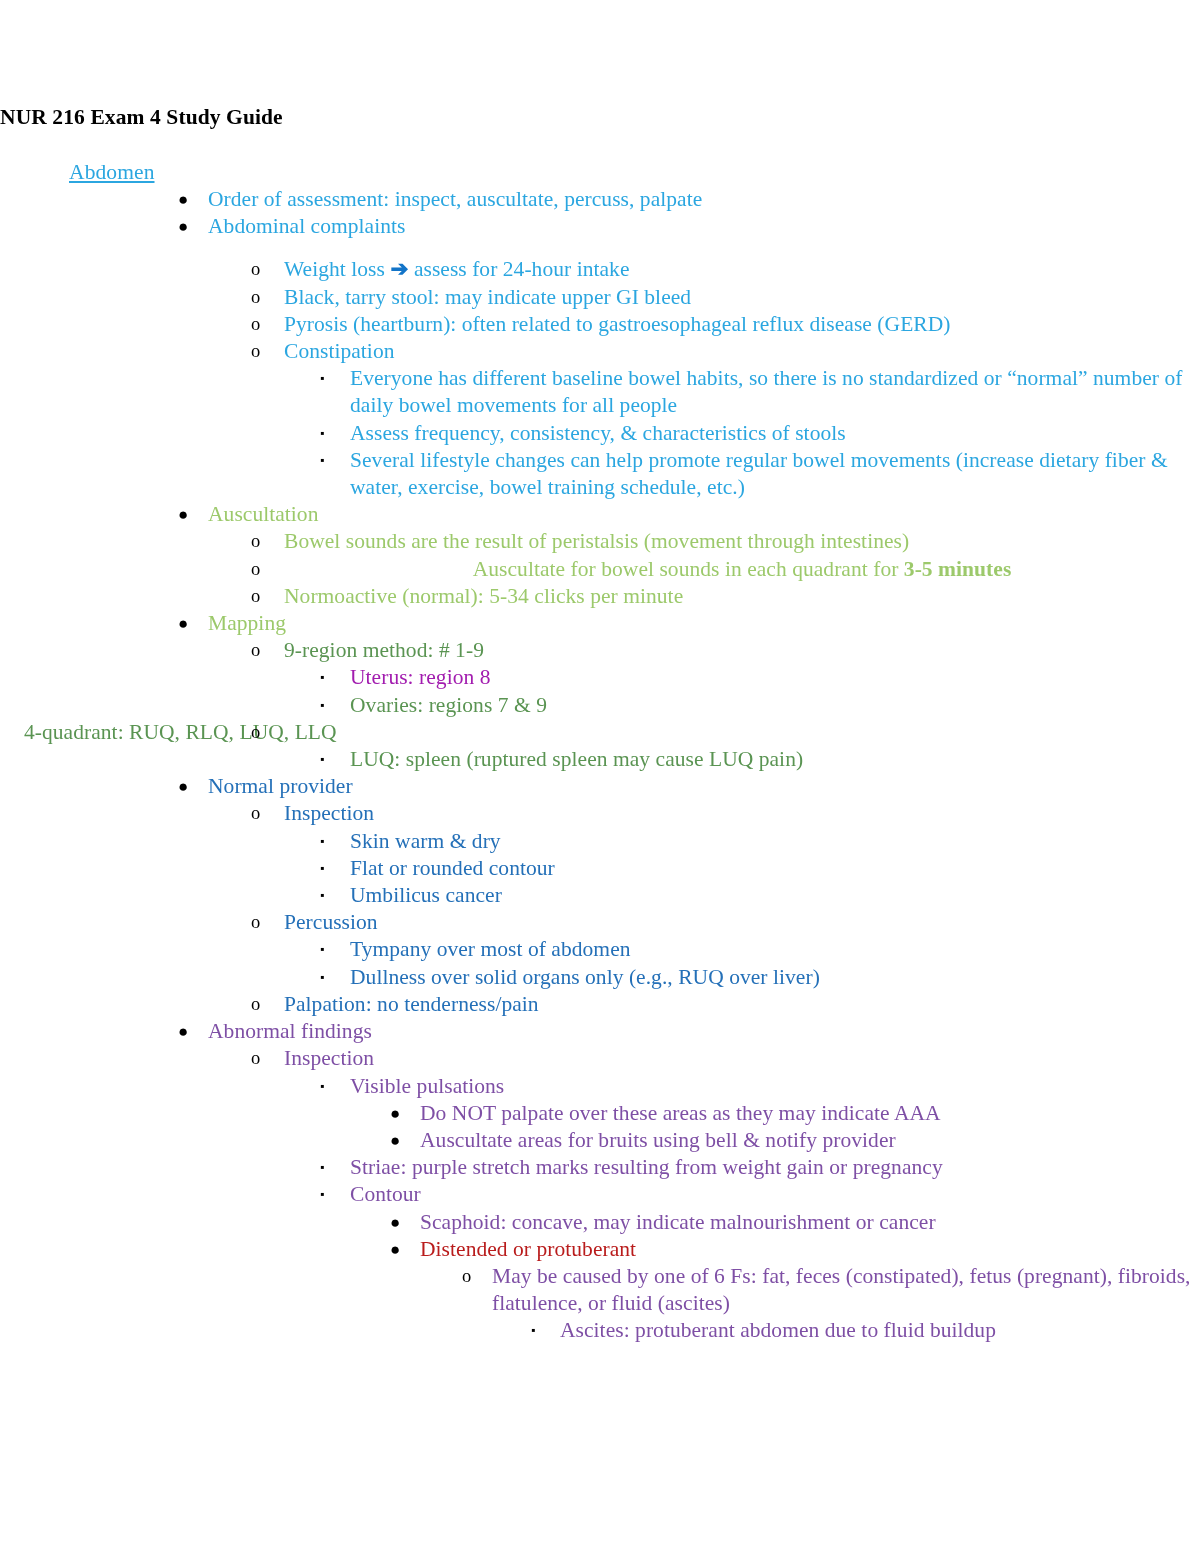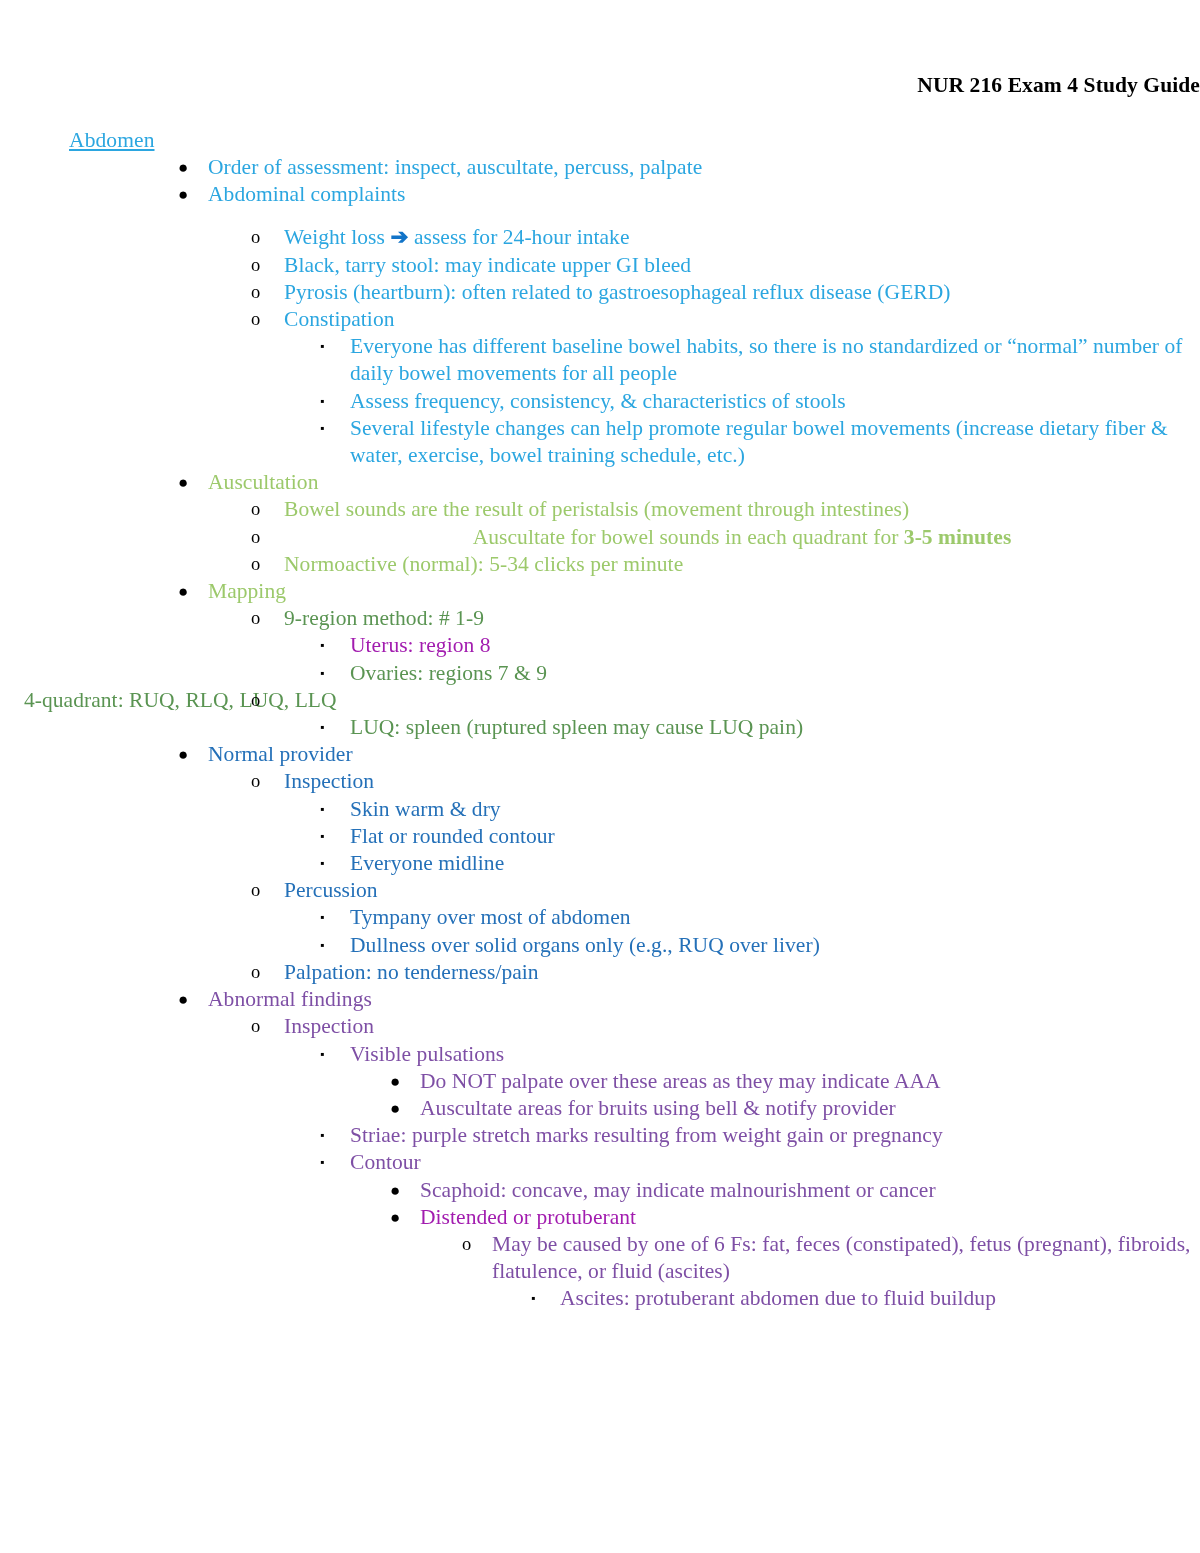--- a/index.html
+++ b/index.html
@@ -17,26 +17,26 @@
   .page {
     position: relative;
     width: 1200px;
     height: 1553px;
     box-sizing: border-box;
     padding: 0;
     overflow: hidden;
   }
 
   .doc-title {
-    text-align: right;
+    text-align: left;
     font-size: 21.5px;
     line-height: 27px;
     color: #000000;
     margin: 0;
-    padding-top: 72px;
+    padding-top: 104px;
     letter-spacing: 0.1px;
   }
 
   .section-heading {
     font-size: 21.5px;
     line-height: 27px;
     margin: 0;
     padding-left: 69px;
     padding-top: 28px;
     text-decoration: underline;
@@ -198,21 +198,21 @@
       <li class="row lv3">
         <span class="bullet sq">▪</span>
         <span class="txt" style="color: rgb(36, 112, 184);">Skin warm &amp; dry</span>
       </li>
       <li class="row lv3">
         <span class="bullet sq">▪</span>
         <span class="txt" style="color: rgb(36, 112, 184);">Flat or rounded contour</span>
       </li>
       <li class="row lv3">
         <span class="bullet sq">▪</span>
-        <span class="txt" style="color: rgb(36, 112, 184);">Everyone midline</span>
+        <span class="txt" style="color: rgb(36, 112, 184);">Umbilicus cancer</span>
       </li>
       <li class="row lv2">
         <span class="bullet">o</span>
         <span class="txt" style="color: rgb(36, 112, 184);">Percussion</span>
       </li>
       <li class="row lv3">
         <span class="bullet sq">▪</span>
         <span class="txt" style="color: rgb(36, 112, 184);">Tympany over most of abdomen</span>
       </li>
       <li class="row lv3">
@@ -250,21 +250,21 @@
       <li class="row lv3">
         <span class="bullet sq">▪</span>
         <span class="txt" style="color: rgb(126, 79, 165);">Contour</span>
       </li>
       <li class="row lv4">
         <span class="bullet">●</span>
         <span class="txt" style="color: rgb(126, 79, 165);">Scaphoid: concave, may indicate malnourishment or cancer</span>
       </li>
       <li class="row lv4">
         <span class="bullet">●</span>
-        <span class="txt" style="color: #a21caf;">Distended or protuberant</span>
+        <span class="txt" style="color: #b91c1c;">Distended or protuberant</span>
       </li>
       <li class="row lv5">
         <span class="bullet">o</span>
         <span class="txt" style="color: rgb(126, 79, 165);">May be caused by one of 6 Fs: fat, feces (constipated), fetus (pregnant), fibroids, flatulence, or fluid (ascites)</span>
       </li>
       <li class="row lv6">
         <span class="bullet sq">▪</span>
         <span class="txt" style="color: rgb(126, 79, 165);">Ascites: protuberant abdomen due to fluid buildup</span>
       </li>
     </ul>

